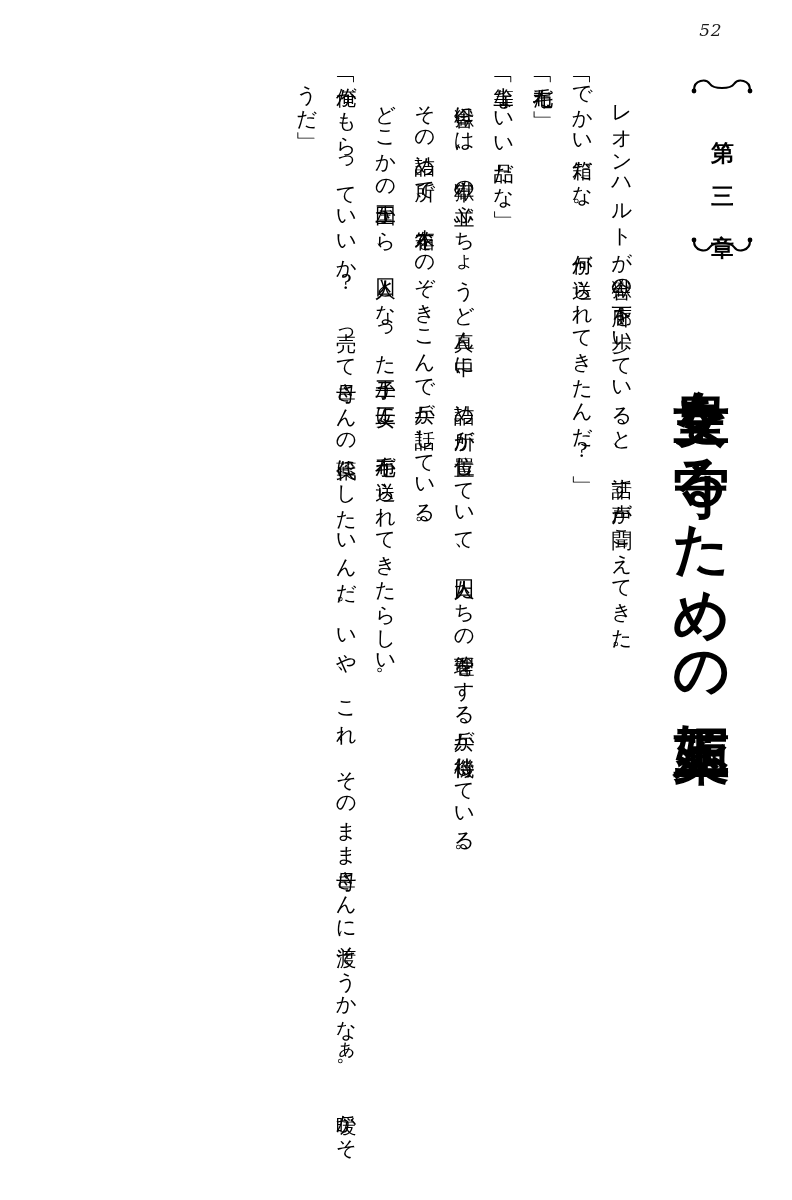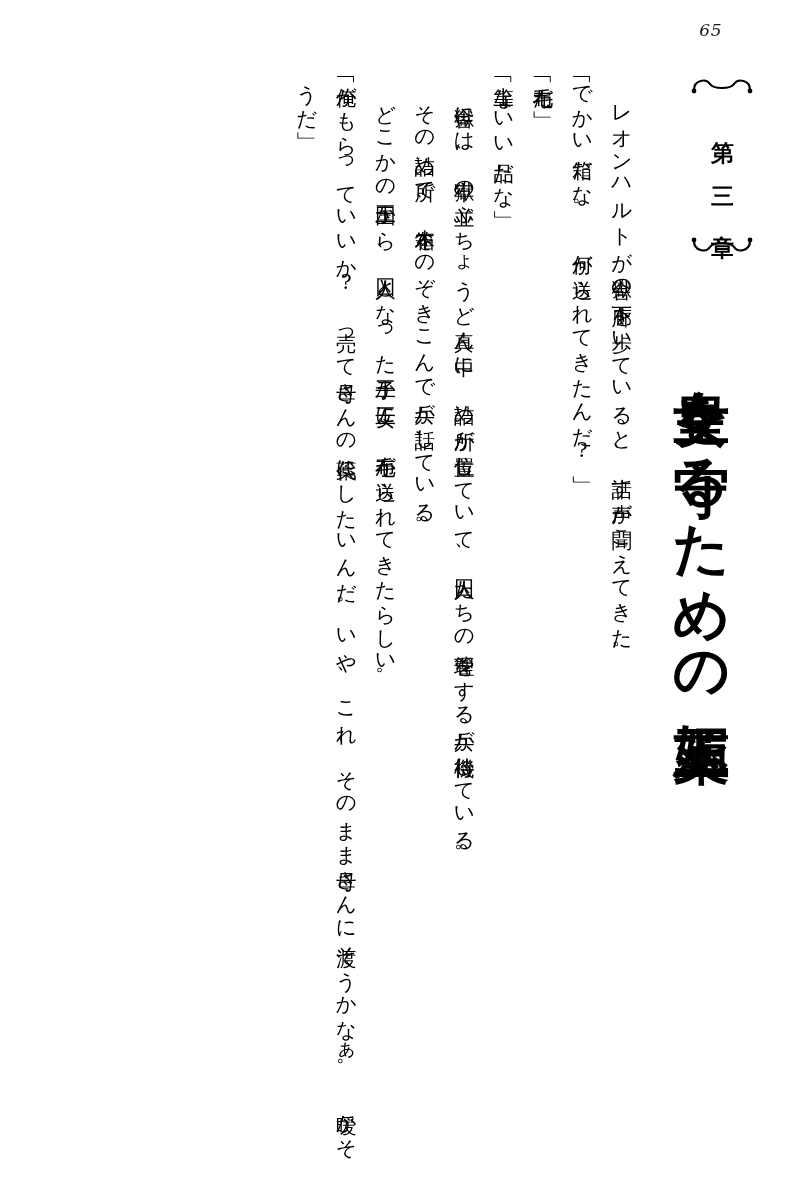--- a/index.html
+++ b/index.html
@@ -112,21 +112,21 @@
     padding: 0;
     text-indent: 0;
   }
   .text-flow p.indent {
     text-indent: 1em;
   }
 </style>
 </head>
 <body>
 
-<div class="page-number">65</div>
+<div class="page-number">52</div>
 
 <div class="page-body">
 
   <div class="chapter-block">
 
     <div class="chapter-number-col">
       <svg class="orn orn-top" viewBox="0 0 64 20">
         <path d="M4 14 C4 4, 16 2, 20 8 C22 11, 26 12, 32 12 C38 12, 42 11, 44 8 C48 2, 60 4, 60 14" fill="none" stroke="#000" stroke-width="2.2" stroke-linecap="round"></path>
         <circle cx="4" cy="15" r="2.4" fill="#000"></circle>
         <circle cx="60" cy="15" r="2.4" fill="#000"></circle>

